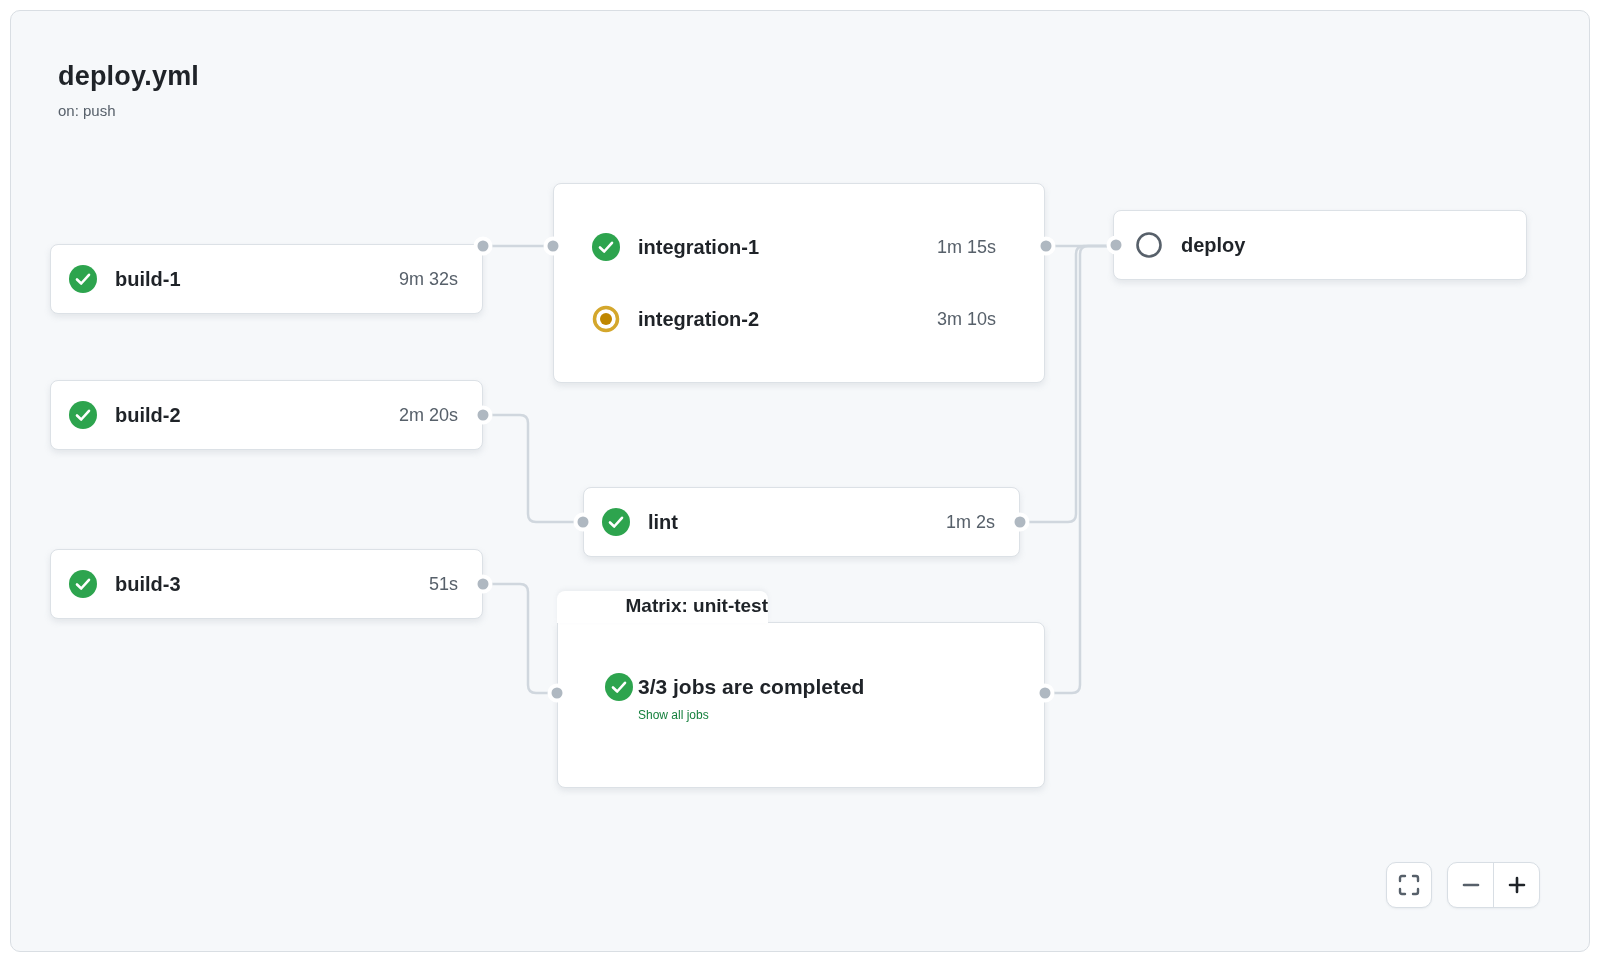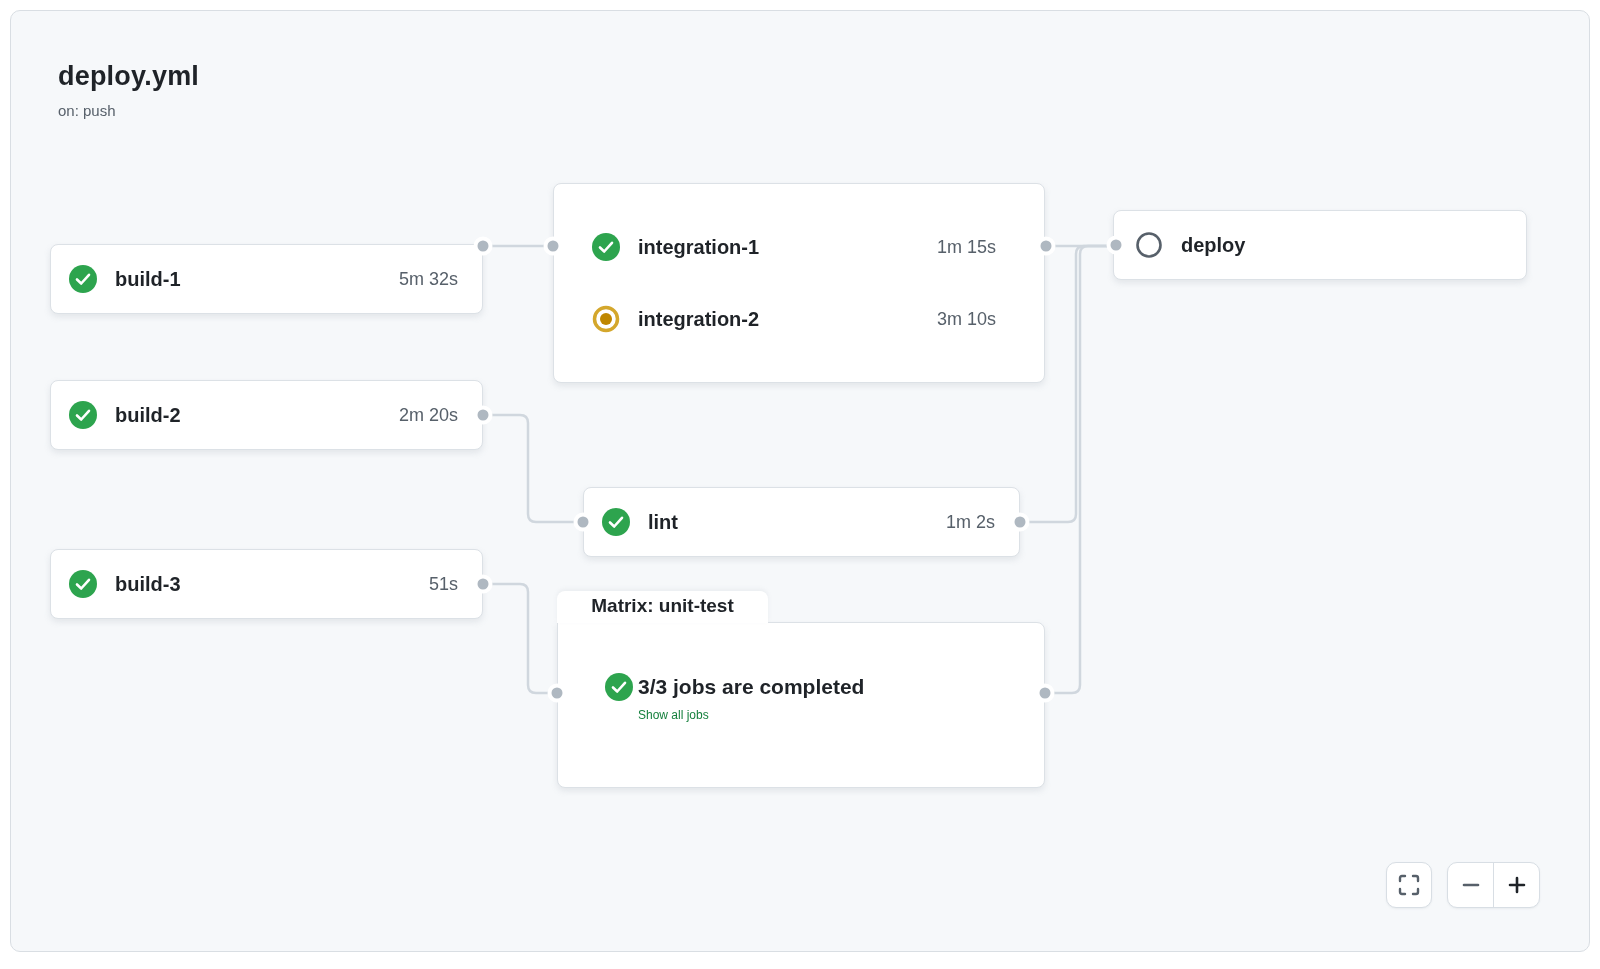--- a/index.html
+++ b/index.html
@@ -30,21 +30,21 @@
   .job-name { font-size: 20px; font-weight: 700; color: #1f2328; margin-left: 18px; }
   .job-duration { margin-left: auto; font-size: 18px; color: #57606a; }
 
   .group-card { padding-top: 35px; display: flex; flex-direction: column; gap: 16px; }
   .group-row { display: flex; align-items: center; height: 56px; padding: 0 48px 0 38px; cursor: pointer; }
 
   .matrix-tab {
     position: absolute; background: #ffffff;
     border-radius: 8px 8px 0 0; z-index: 3;
     box-shadow: 0 -2px 4px rgba(140,149,159,0.10);
-    display: flex; align-items: flex-end; justify-content: center;
+    display: flex; align-items: flex-end; justify-content: flex-end;
     padding-bottom: 6px;
     font-size: 19px; font-weight: 700; color: #1f2328;
   }
   .matrix-card {
     position: absolute; background: #ffffff;
     border: 1px solid #dce1e6; border-radius: 0 8px 8px 8px;
     box-shadow: 0 3px 6px rgba(140,149,159,0.18);
     z-index: 2; cursor: pointer;
   }
   .matrix-row { display: flex; align-items: flex-start; padding: 50px 40px 0 47px; }
@@ -98,21 +98,21 @@
   <circle class="dot" cx="1116" cy="245" r="7.5"></circle>
 </svg>
 
 <div class="job-card" style="left:50px; top:211px; width:433px; height:70px;margin-top:33px;">
   <div class="job-row">
     <svg class="icon" width="28" height="28" viewBox="0 0 28 28">
       <circle cx="14" cy="14" r="14" fill="var(--success)"></circle>
       <path d="M8 14.5 L12.2 18.5 L20 9.8" fill="none" stroke="#fff" stroke-width="2.6" stroke-linecap="round" stroke-linejoin="round"></path>
     </svg>
     <span class="job-name">build-1</span>
-    <span class="job-duration">5m 32s</span>
+    <span class="job-duration">9m 32s</span>
   </div>
 </div>
 
 <div class="job-card" style="left:50px; top:380px; width:433px; height:70px;">
   <div class="job-row">
     <svg class="icon" width="28" height="28" viewBox="0 0 28 28">
       <circle cx="14" cy="14" r="14" fill="var(--success)"></circle>
       <path d="M8 14.5 L12.2 18.5 L20 9.8" fill="none" stroke="#fff" stroke-width="2.6" stroke-linecap="round" stroke-linejoin="round"></path>
     </svg>
     <span class="job-name">build-2</span>

